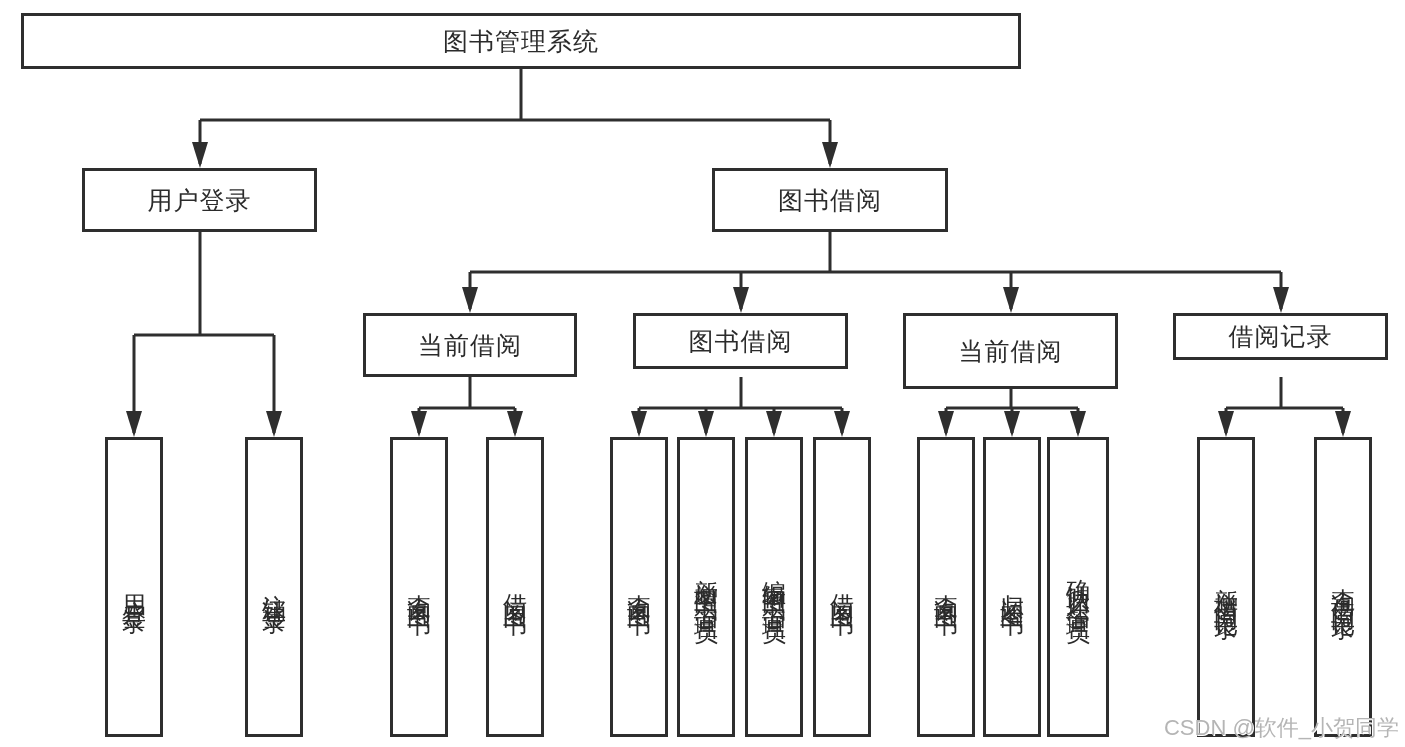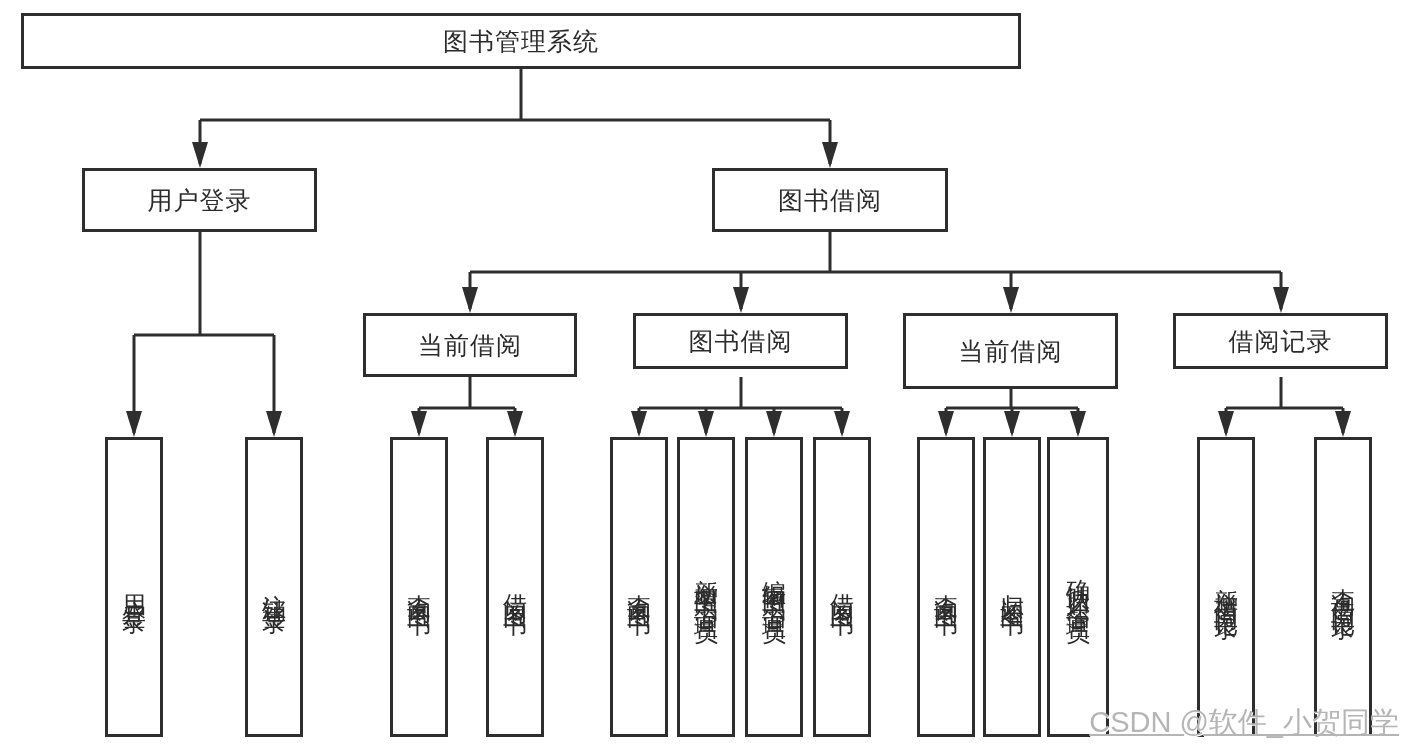--- a/index.html
+++ b/index.html
@@ -17,24 +17,23 @@
     color:var(--text,#2b2b2b);
   }
   .hbox{font-size:25px;letter-spacing:1px;white-space:nowrap;}
   .vbox .vtext{
     writing-mode:vertical-lr;
     font-size:24px;letter-spacing:6px;line-height:1;
     white-space:nowrap;
   }
   .watermark{
     position:absolute;right:6px;bottom:4px;z-index:5;
-    font-size:29px;color:var(--wm,#b5b5b5);
+    font-size:22px;color:var(--wm,#b5b5b5);
     text-shadow:1px 1px 0 #ffffff;
     white-space:nowrap;
-    text-decoration:underline;
   }
 </style>
 </head>
 <body>
 
 <svg class="connectors" viewBox="0 0 1405 747" xmlns="http://www.w3.org/2000/svg">
 
   <path d="M521 69 V120 M200 120 H830 M200 120 V164 M830 120 V164" fill="none" stroke="#2e2e2e" stroke-width="3"></path>
 
   <path d="M200 232 V335 M134 335 H274 M134 335 V433 M274 335 V433" fill="none" stroke="#2e2e2e" stroke-width="3"></path>
@@ -85,21 +84,21 @@
 
 <div class="box hbox" style="left:363px;top:313px;width:214px;height:64px">
   <span>当前借阅</span>
 </div>
 <div class="box hbox" style="left:633px;top:313px;width:215px;height:56px">
   <span>图书借阅</span>
 </div>
 <div class="box hbox" style="left:903px;top:313px;width:215px;height:76px">
   <span>当前借阅</span>
 </div>
-<div class="box hbox" style="left:1173px;top:313px;width:215px;height:56px">
+<div class="box hbox" style="left:1173px;top:313px;width:215px;height:47px">
   <span>借阅记录</span>
 </div>
 
 <div class="box vbox" style="left:105px;top:437px;width:58px;height:300px">
   <span class="vtext">用户登录</span>
 </div>
 <div class="box vbox" style="left:245px;top:437px;width:58px;height:300px">
   <span class="vtext">注销登录</span>
 </div>
 

